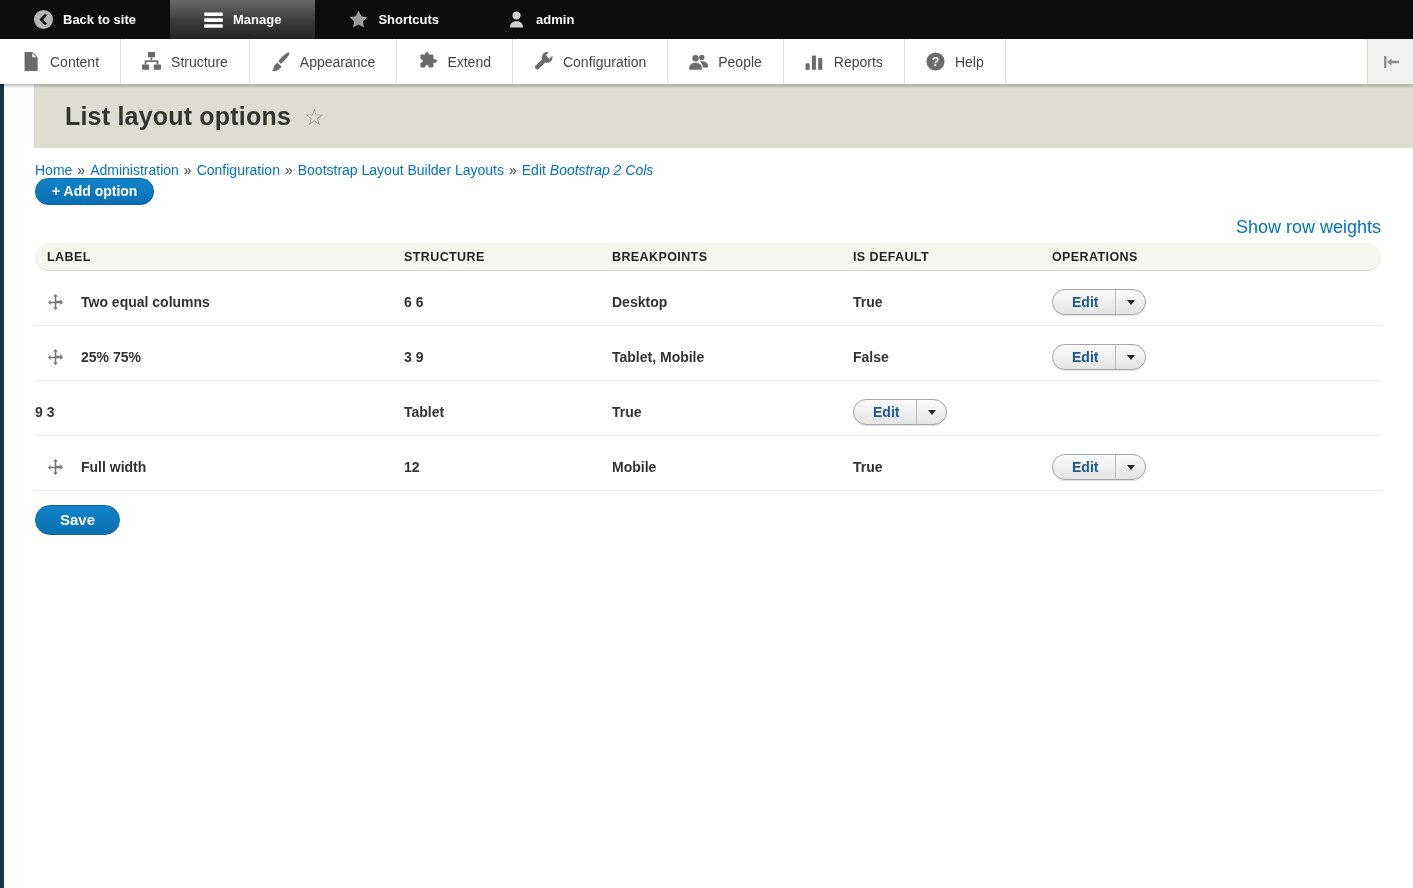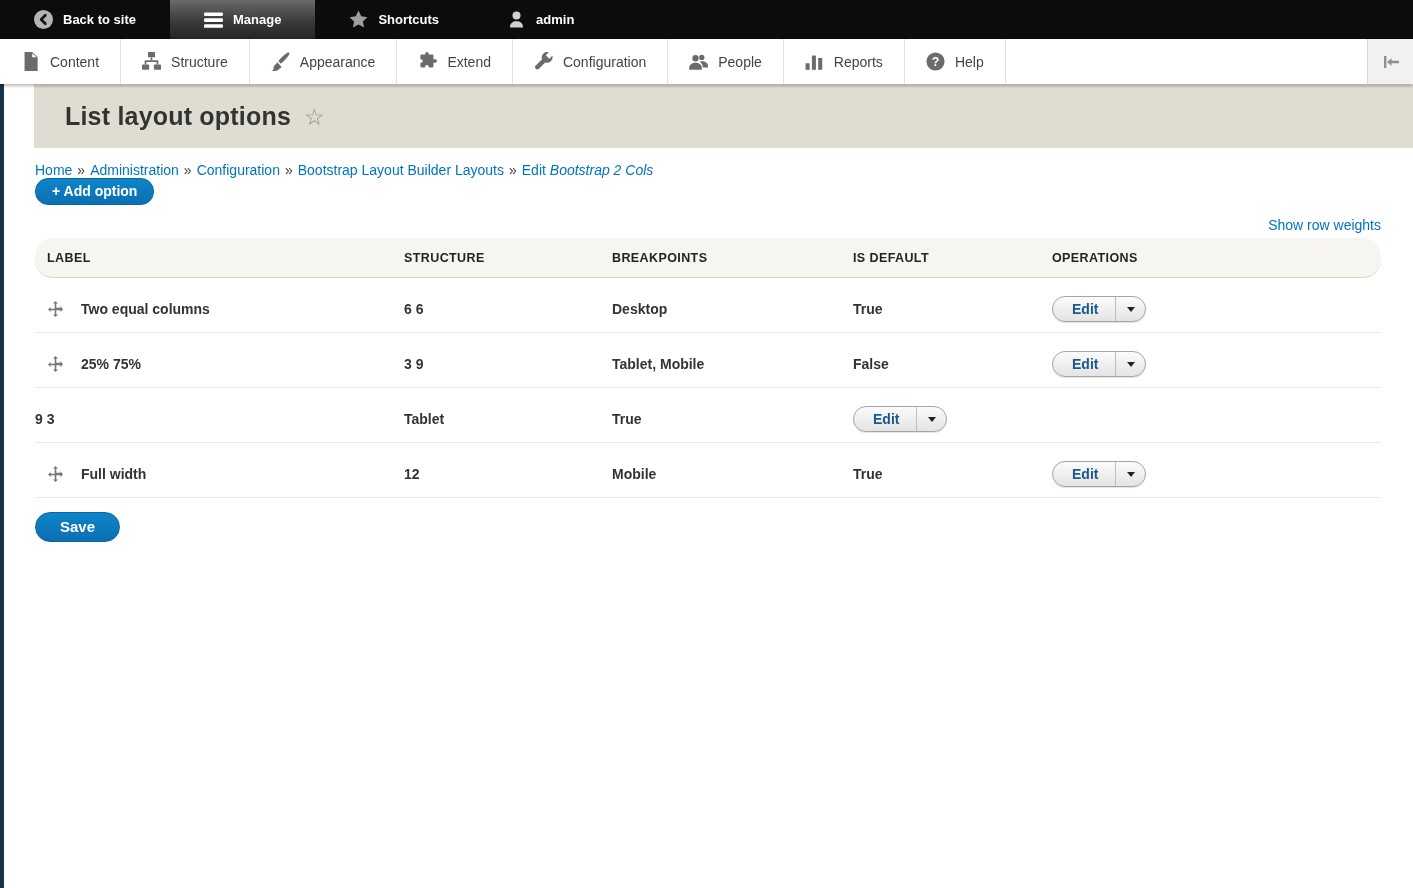--- a/index.html
+++ b/index.html
@@ -68,32 +68,32 @@
 
   .btn-blue {
     display: inline-block; border: 1px solid #0866a4; cursor: pointer;
     background: linear-gradient(180deg, #0f84c8 0%, #0b6fb2 100%);
     color: #fff; font-weight: bold; font-family: "Liberation Sans", sans-serif;
   }
   .add-option {
     font-size: 14px;
     padding: 4px 16px 5px; border-radius: 13px;
   }
-  .row-weights { text-align: right; margin: 12px 0 5px; font-size: 14px; }
+  .row-weights { text-align: right; margin: 12px 0 5px; font-size: 18px; }
   .row-weights a { color: #0074bd; text-decoration: none; cursor: pointer; }
 
   
   .layout-table { width: 100%; }
   .t-head, .t-row {
     display: grid;
     grid-template-columns: 369px 208px 241px 199px 1fr;
     align-items: center;
   }
   .t-head {
-    background: #f6f5f0; height: 40px;
+    background: #f6f5f0; height: 28px;
     border-bottom: 1px solid #d8d6cb;
     border-radius: 18px;
   }
   .t-head .th {
     font-size: 12.5px; font-weight: bold; color: #232323; letter-spacing: 0.4px;
   }
   .t-head .th:first-child { padding-left: 12px; }
   .t-row { height: 47px; background: #fff; border-bottom: 1px solid #eceae3; margin-top: 8px; }
   .t-row .td { font-size: 14px; font-weight: bold; color: #333; }
   .label-cell { display: flex; align-items: center; gap: 17px; padding-left: 12px; }

